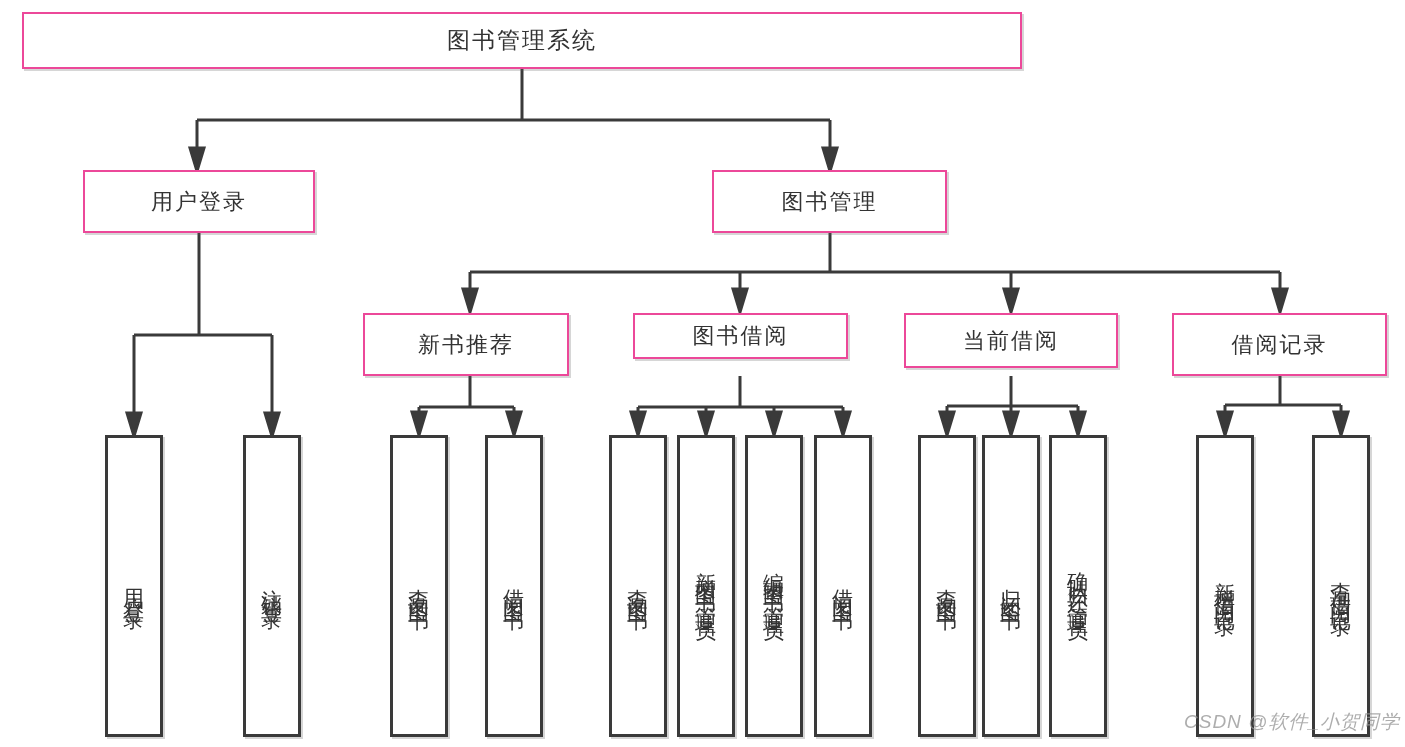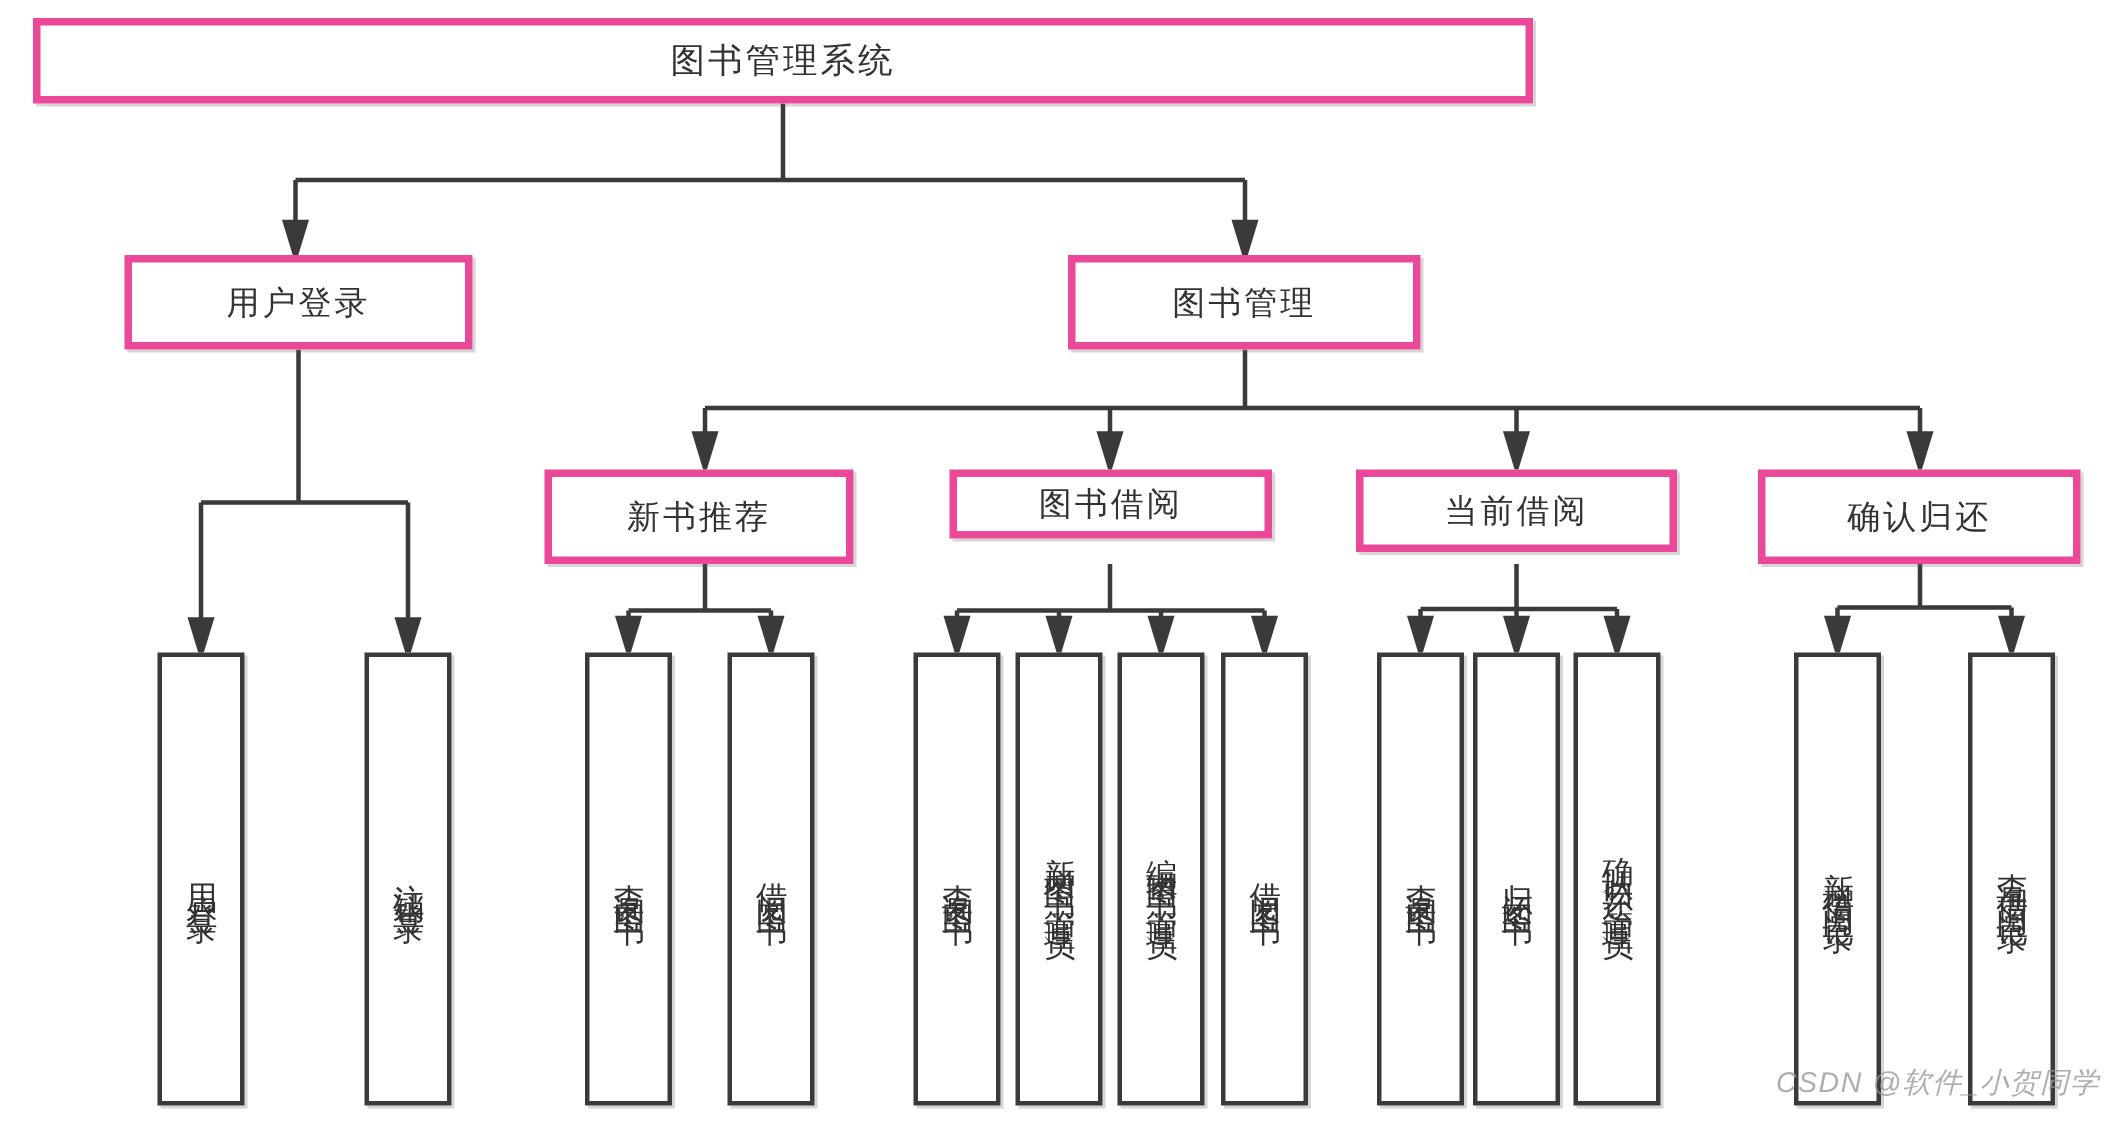--- a/index.html
+++ b/index.html
@@ -15,21 +15,21 @@
     overflow: hidden;
   }
   svg.connectors {
     position: absolute; left: 0; top: 0;
     width: 1405px; height: 747px;
     z-index: 1;
   }
   .node {
     position: absolute;
     display: flex; align-items: center; justify-content: center;
-    border: 5px solid #ec4899;
+    border: 2px solid #ec4899;
     background: #ffffff;
     color: #333333;
     font-size: 22px;
     letter-spacing: 2px;
     box-shadow: 2px 2px 0 rgba(90,90,90,0.25);
     z-index: 2;
     white-space: nowrap;
   }
   .node.root { font-size: 23px; }
   .leaf {
@@ -118,21 +118,21 @@
   </svg>
 
   <div class="node root" style="left:22px; top:12px; width:1000px; height:57px;">图书管理系统</div>
 
   <div class="node" style="left:83px; top:170px; width:232px; height:63px;">用户登录</div>
   <div class="node" style="left:712px; top:170px; width:235px; height:63px;">图书管理</div>
 
   <div class="node" style="left:363px; top:313px; width:206px; height:63px;">新书推荐</div>
   <div class="node" style="left:633px; top:313px; width:215px; height:46px;">图书借阅</div>
   <div class="node" style="left:904px; top:313px; width:214px; height:55px;">当前借阅</div>
-  <div class="node" style="left:1172px; top:313px; width:215px; height:63px;">确认归还</div>
+  <div class="node" style="left:1172px; top:313px; width:215px; height:63px;">借阅记录</div>
 
   <div class="leaf" style="left:105px;">
     <span>用户登录</span>
   </div>
   <div class="leaf" style="left:243px;">
     <span>注销登录</span>
   </div>
 
   <div class="leaf" style="left:390px;">
     <span>查询图书</span>

